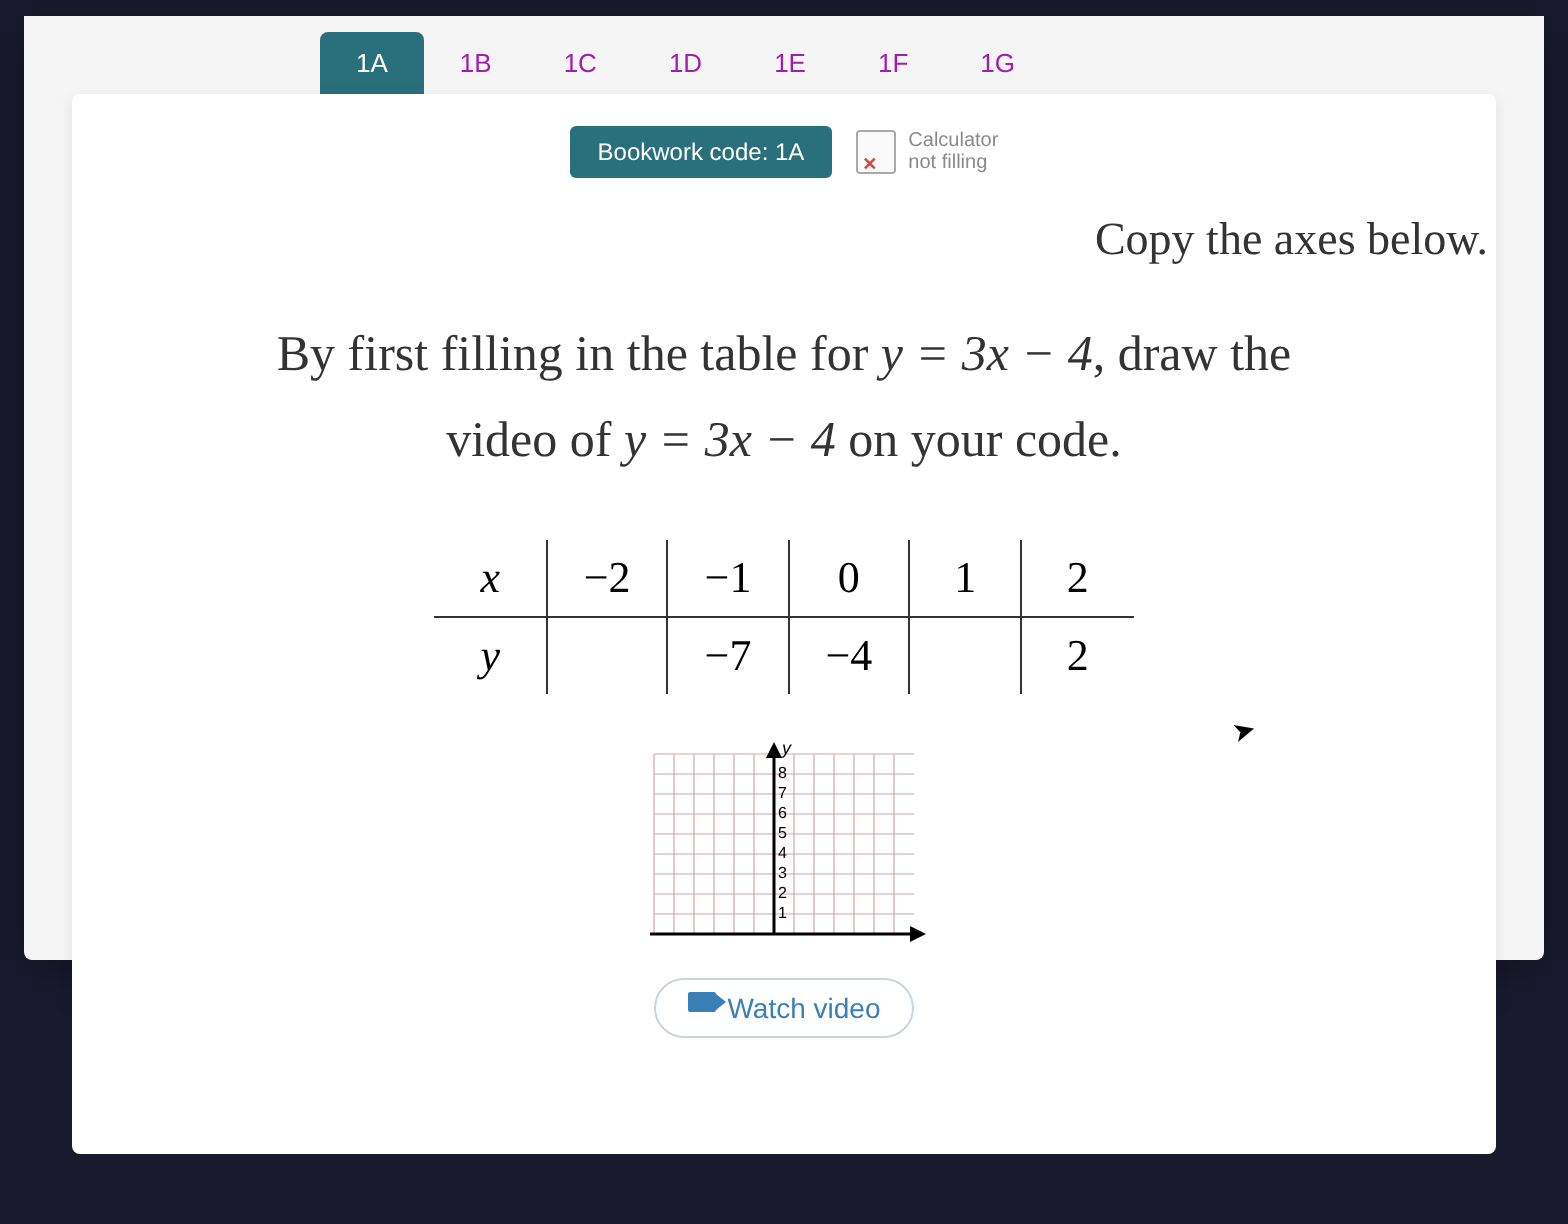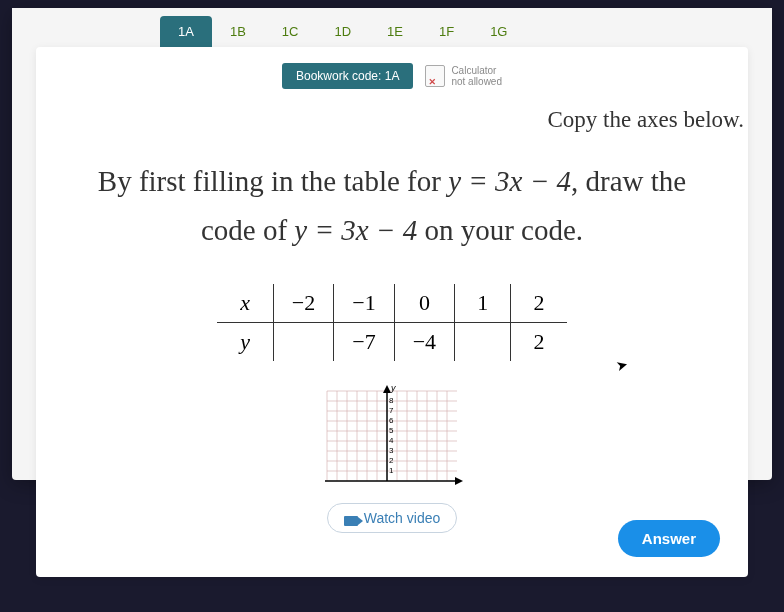--- a/index.html
+++ b/index.html
@@ -20,21 +20,21 @@
     }
     .tabs {
       display: flex;
       padding: 8px 0 0 148px;
       gap: 0;
       background: #f5f5f5;
     }
     .tab {
       padding: 8px 18px;
       font-size: 13px;
-      color: #4d7c0f;
+      color: #a21caf;
       cursor: pointer;
       font-weight: 500;
     }
     .tab.active {
       background: #2a6f7c;
       color: #fff;
       border-radius: 4px 4px 0 0;
     }
     .tab.summary { color: #3a7fb5; }
     .card {
@@ -87,21 +87,21 @@
     }
     .instruction {
       text-align: right;
       font-size: 23px;
       color: #333;
       margin-bottom: 24px;
       font-family: Georgia, serif;
     }
     .question {
       text-align: center;
-      font-size: 29px;
+      font-size: 25px;
       color: #333;
       line-height: 1.7;
       margin-bottom: 28px;
       font-family: Georgia, serif;
       padding: 0 10px;
     }
     .math-var { font-style: italic; font-family: Georgia, serif; }
     .data-table {
       margin: 0 auto 20px auto;
       border-collapse: collapse;
@@ -118,21 +118,21 @@
     .data-table .rowhead { font-style: italic; }
     .graph-area {
       display: flex;
       justify-content: center;
       margin-bottom: 12px;
     }
     .graph-svg { display: block; }
     .watch-video {
       display: flex;
       justify-content: center;
-      align-items: flex-end;
+      align-items: flex-start;
       gap: 6px;
       color: #3a7fb5;
       font-size: 14px;
       font-weight: 500;
       border: 1px solid #c8d4e0;
       border-radius: 20px;
       padding: 6px 16px;
       width: fit-content;
       margin: 0 auto;
       cursor: pointer;
@@ -188,30 +188,30 @@
     <div class="tab">1G</div>
   </div>
 
   <div class="card">
     <div class="meta-row">
       <div class="bookwork">Bookwork code: 1A</div>
       <div class="calc-box">
         <div class="calc-icon"></div>
         <div>
           <div>Calculator</div>
-          <div>not allowed</div>
+          <div>not filling</div>
         </div>
       </div>
     </div>
 
     <div class="instruction">Copy the axes below.</div>
 
     <div class="question">
       <span>By first filling in the table for </span><span class="math-var">y = 3x − 4</span><span>, draw the</span><br>
-      <span>code of </span><span class="math-var">y = 3x − 4</span><span> on your code.</span>
+      <span>video of </span><span class="math-var">y = 3x − 4</span><span> on your code.</span>
     </div>
 
     <table class="data-table">
       <tbody>
           <tr>
         <td class="rowhead">x</td>
         <td>−2</td>
         <td>−1</td>
         <td>0</td>
         <td>1</td>
@@ -269,16 +269,15 @@
           <text x="72" y="92">1</text>
         </g>
       </svg>
     </div>
 
     <div class="watch-video">
       <span class="video-icon"></span>
       <span>Watch video</span>
     </div>
 
-    <button class="answer-btn">Answer</button>
     <div class="cursor">➤</div>
   </div>
 </div>
 
 </body></html>

